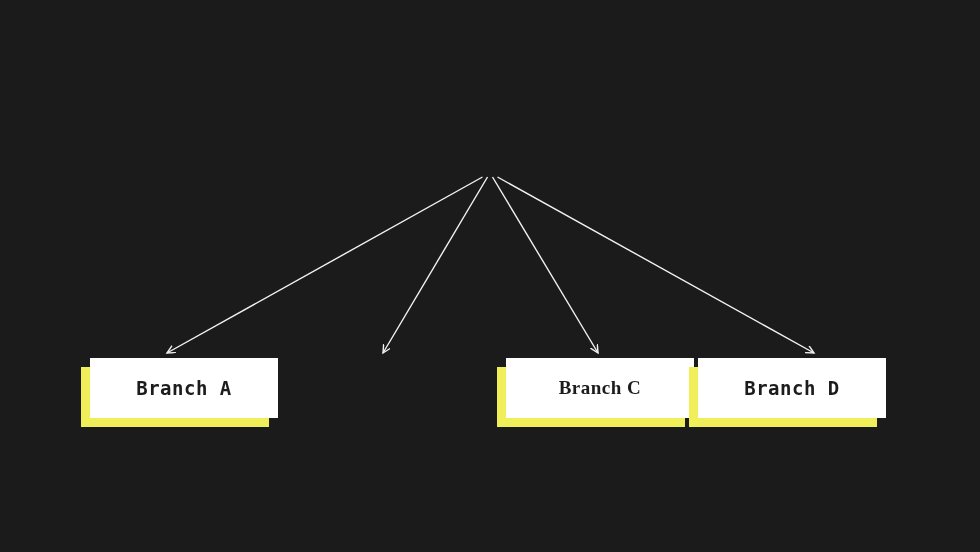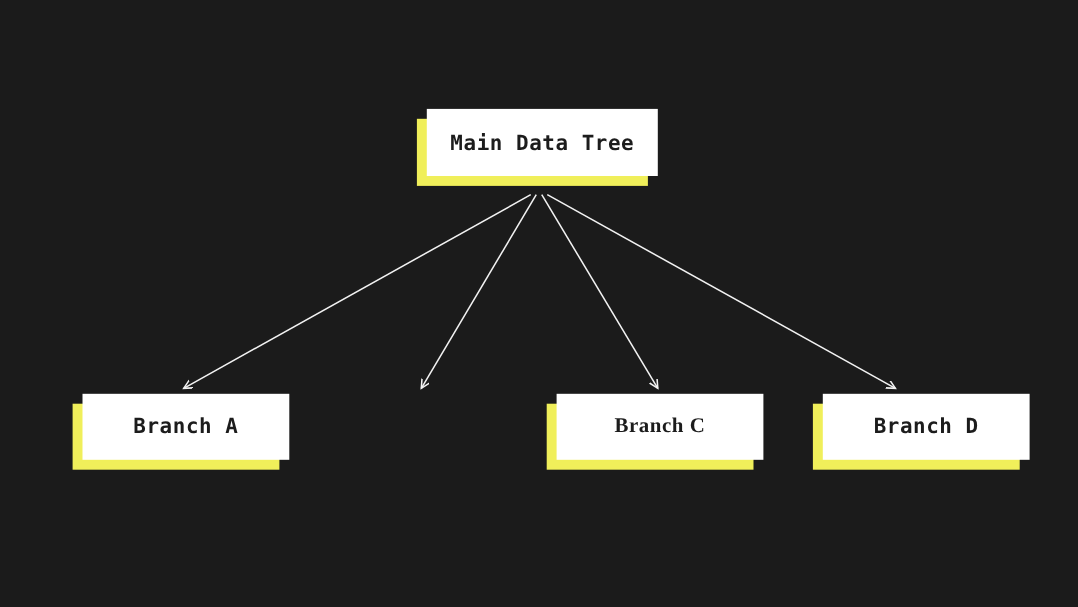--- a/index.html
+++ b/index.html
@@ -39,24 +39,24 @@
     left: 388px;
     top: 99px;
     width: 210px;
     height: 61px;
   }
   .node--branch {
     top: 358px;
     width: 188px;
     height: 60px;
   }
-  .node--branch.b0 { left: 75px; text-align: right; }
+  .node--branch.b0 { left: 90px; text-align: right; }
   .node--branch.b1 { left: 291px; }
   .node--branch.b2 { left: 506px; font-family: Liberation Serif, serif; }
-  .node--branch.b3 { left: 748px; }
+  .node--branch.b3 { left: 698px; }
   #arrows {
     position: absolute;
     left: 0;
     top: 0;
     width: 980px;
     height: 552px;
     pointer-events: none;
   }
   #arrows line {
     stroke: var(--arrow);
@@ -74,23 +74,20 @@
       <marker id="arrowhead" markerWidth="12" markerHeight="12" refX="8" refY="4" orient="auto" markerUnits="userSpaceOnUse">
         <path d="M0,0 L8,4 L0,8" fill="none" stroke="#f2f2f2" stroke-width="1.4"></path>
       </marker>
     </defs>
   <line x1="482.5" y1="177" x2="167" y2="353" marker-end="url(#arrowhead)"></line>
       <line x1="487.5" y1="177" x2="383" y2="353" marker-end="url(#arrowhead)"></line>
       <line x1="492.5" y1="177" x2="598" y2="353" marker-end="url(#arrowhead)"></line>
       <line x1="497.5" y1="177" x2="814" y2="353" marker-end="url(#arrowhead)"></line>
     </svg>
 
-  <div class="node node--root">
-    <span>Main Data Tree</span>
-  </div>
 
   <div class="node node--branch b0">
     <span>Branch A</span>
   </div>
   <div class="node node--branch b2">
     <span>Branch C</span>
   </div>
   <div class="node node--branch b3">
     <span>Branch D</span>
   </div>

